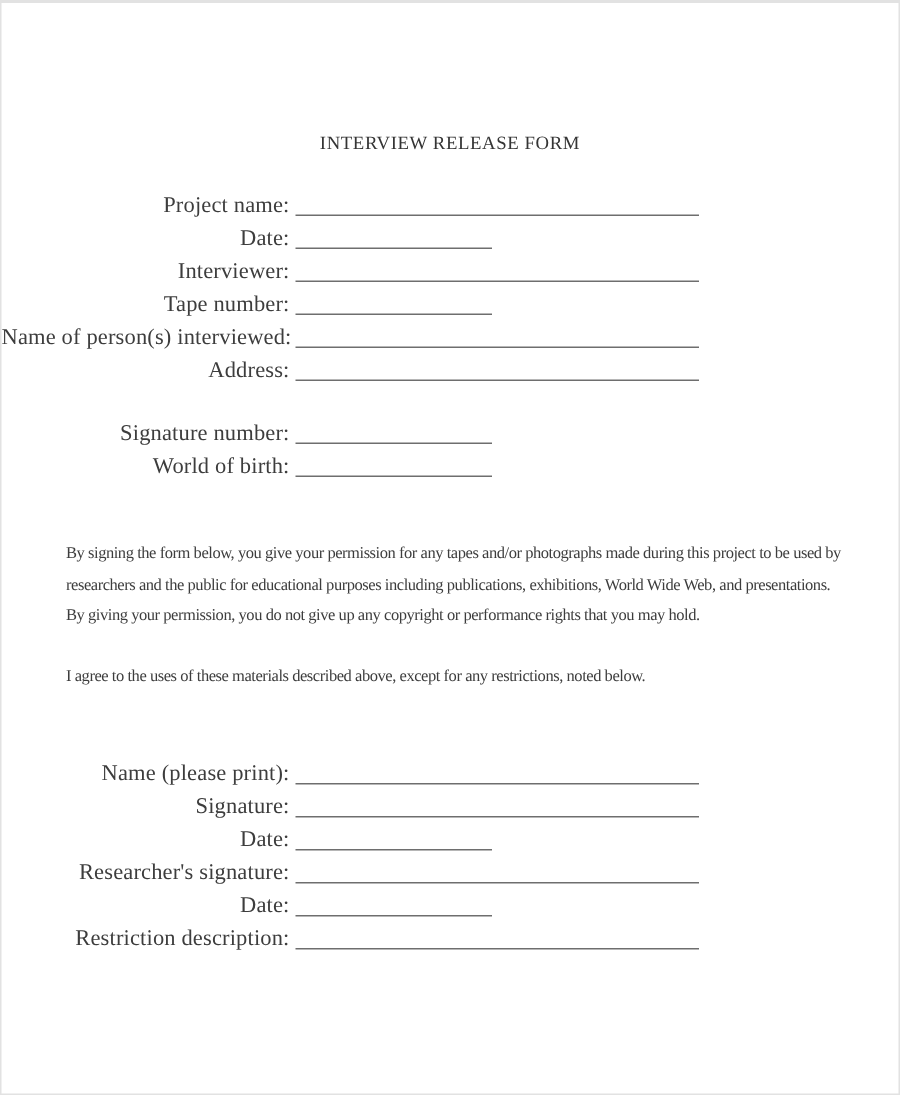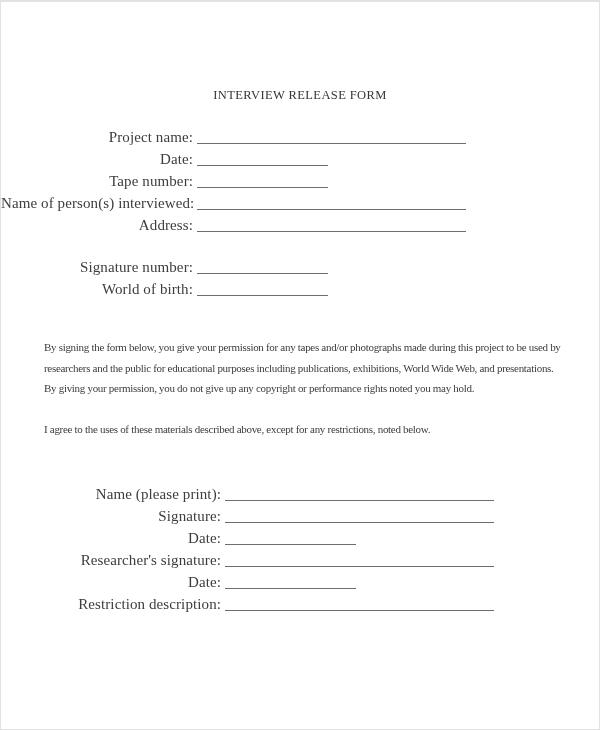--- a/index.html
+++ b/index.html
@@ -24,21 +24,21 @@
     line-height: 14px;
     font-size: 12.5px;
     font-weight: normal;
     text-align: center;
     letter-spacing: 0.4px;
     color: #353535;
   }
   .group { }
   .group-top { margin-top: 24px; }
   .group-contact { margin-top: 20px; }
-  .group-signature { margin-top: 44px; padding-left: 28px; }
+  .group-signature { margin-top: 44px; }
   .field {
     display: flex;
     height: 22px;
   }
   .flabel {
     width: 192px;
     text-align: right;
     line-height: 22px;
     font-size: 15px;
     letter-spacing: 0.1px;
@@ -75,20 +75,24 @@
   <div class="group group-top">
     <div class="field">
       <span class="flabel">Project name:</span>
       <span class="fline long"></span>
     </div>
     <div class="field">
       <span class="flabel">Date:</span>
       <span class="fline short"></span>
     </div>
     <div class="field">
+      <span class="flabel">Interviewer:</span>
+      <span class="fline long"></span>
+    </div>
+    <div class="field">
       <span class="flabel">Tape number:</span>
       <span class="fline short"></span>
     </div>
     <div class="field">
       <span class="flabel">Name of person(s) interviewed:</span>
       <span class="fline long"></span>
     </div>
     <div class="field">
       <span class="flabel">Address:</span>
       <span class="fline long"></span>
@@ -102,21 +106,21 @@
     </div>
     <div class="field">
       <span class="flabel">World of birth:</span>
       <span class="fline short"></span>
     </div>
   </div>
 
   <div class="para">
     <div class="pline">By signing the form below, you give your permission for any tapes and/or photographs made during this project to be used by</div>
     <div class="pline">researchers and the public for educational purposes including publications, exhibitions, World Wide Web, and presentations.</div>
-    <div class="pline">By giving your permission, you do not give up any copyright or performance rights noted you may hold.</div>
+    <div class="pline">By giving your permission, you do not give up any copyright or performance rights that you may hold.</div>
   </div>
 
   <div class="para ack">I agree to the uses of these materials described above, except for any restrictions, noted below.</div>
 
   <div class="group group-signature">
     <div class="field">
       <span class="flabel">Name (please print):</span>
       <span class="fline long"></span>
     </div>
     <div class="field">

